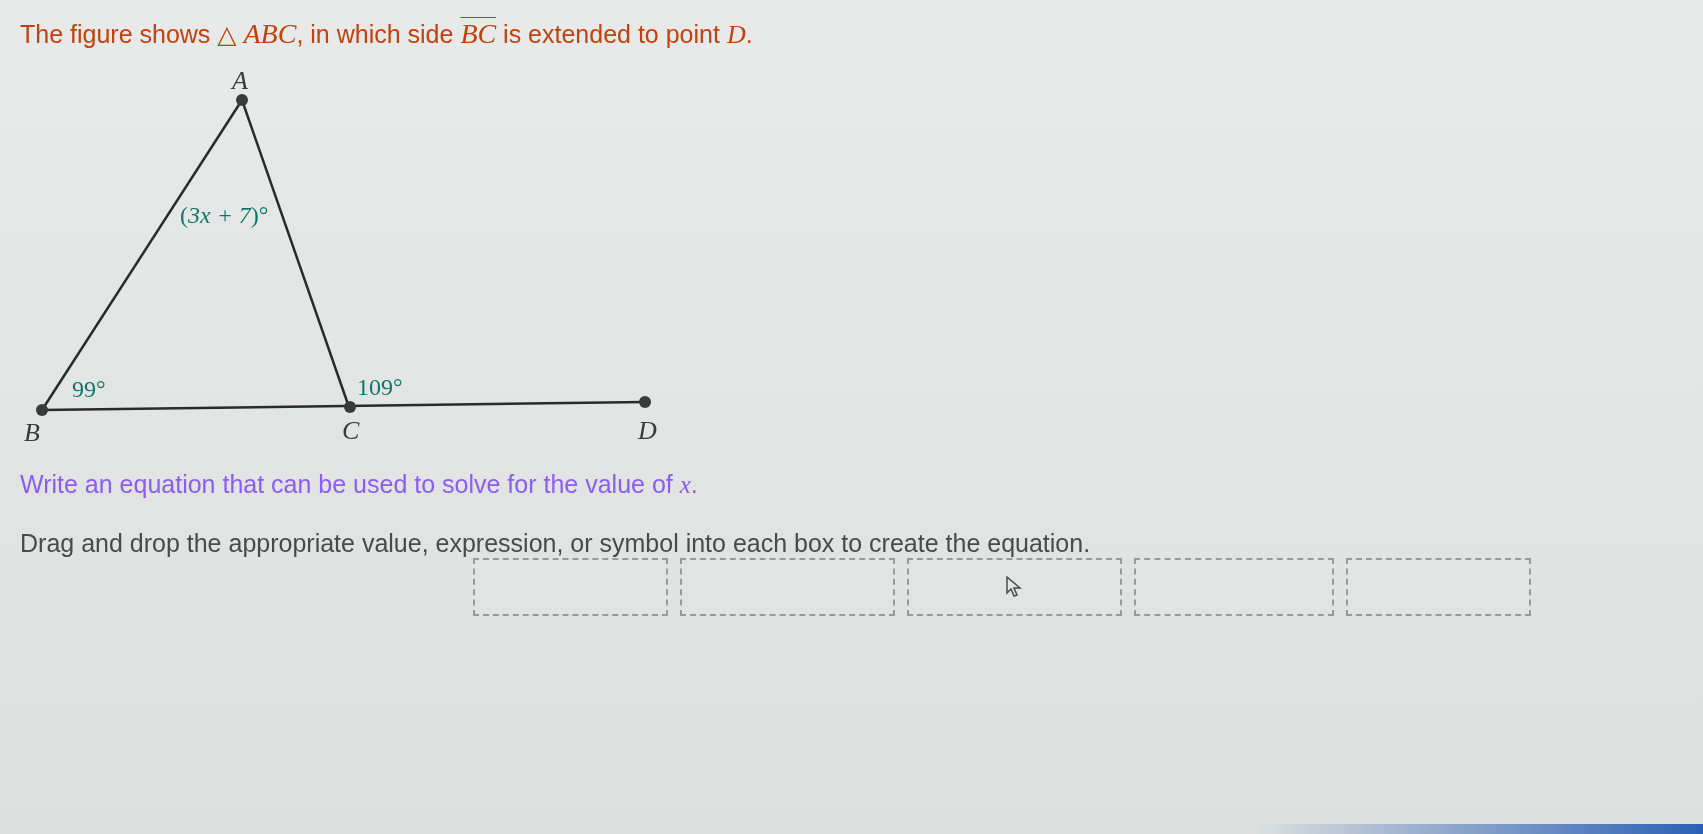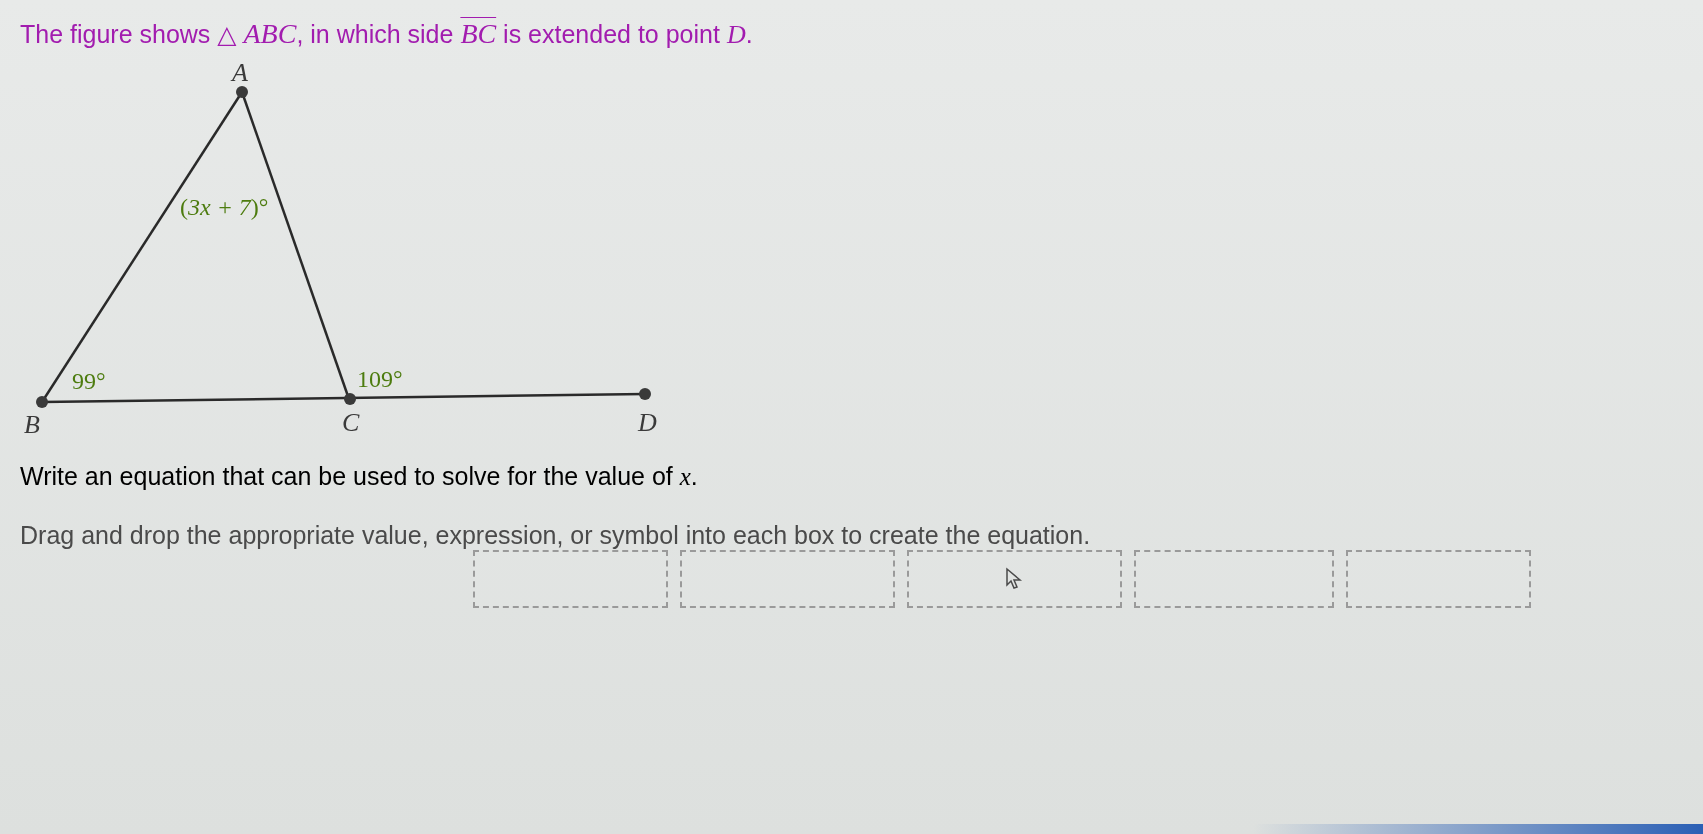--- a/index.html
+++ b/index.html
@@ -12,22 +12,22 @@
       font-family: Arial, Helvetica, sans-serif;
       width: 1703px;
       height: 834px;
       padding: 18px 20px;
       position: relative;
       color: #3a3a3a;
       overflow: hidden;
     }
     .question-text {
       font-size: 25px;
-      color: #a21caf;
-      margin-bottom: 12px;
+      color: #c2410c;
+      margin-bottom: 20px;
     }
     .question-text .triangle-symbol {
       font-family: serif;
     }
     .question-text .math-var {
       font-family: 'Times New Roman', serif;
       font-style: italic;
       font-size: 28px;
     }
     .overline {
@@ -54,25 +54,25 @@
       position: absolute;
       font-family: 'Times New Roman', serif;
       font-style: italic;
       font-size: 26px;
       color: #3a3a3a;
     }
     .angle-label {
       position: absolute;
       font-family: 'Times New Roman', serif;
       font-size: 24px;
-      color: #4d7c0f;
+      color: #0f766e;
     }
     .instruction-1 {
       font-size: 25px;
-      color: #000000;
+      color: #8b5cf6;
       margin-bottom: 30px;
     }
     .instruction-1 .math-var {
       font-family: 'Times New Roman', serif;
       font-style: italic;
     }
     .instruction-2 {
       font-size: 25px;
       color: #4a4a4a;
     }

